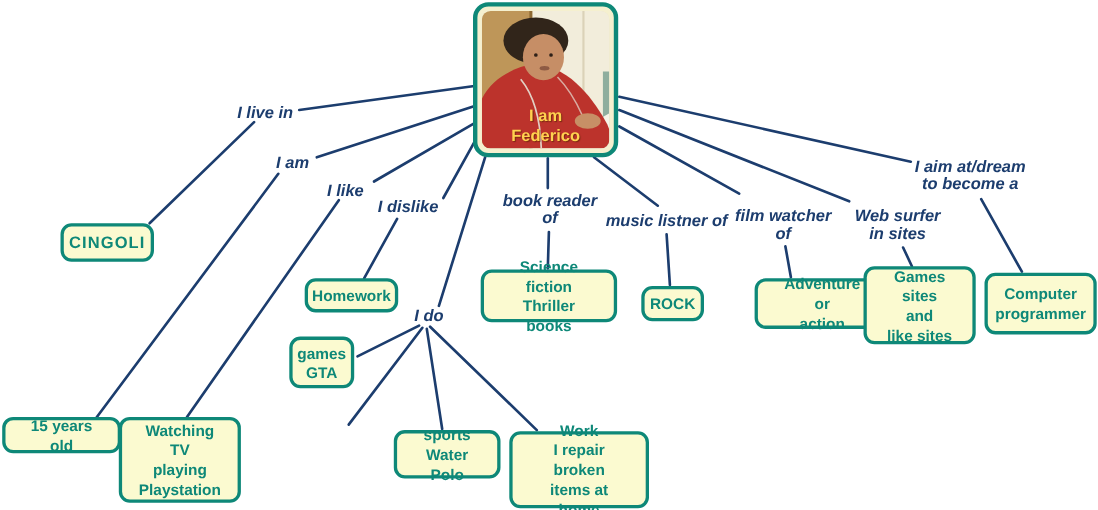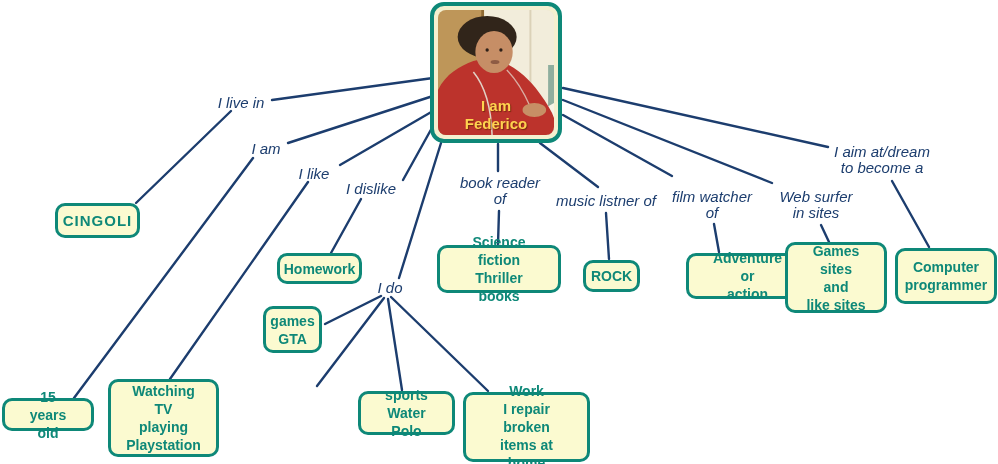--- a/index.html
+++ b/index.html
@@ -12,21 +12,21 @@
   }
   html,body{margin:0;padding:0;background:#fff;}
   #stage{
     position:relative;width:998px;height:464px;background:#fff;
     font-family:"Liberation Sans",sans-serif;overflow:hidden;
   }
   #edges{position:absolute;left:0;top:0;width:998px;height:464px;}
   #edges line{stroke:var(--line-color);stroke-width:2.4;stroke-linecap:round;}
   .elabel{
     position:absolute;transform:translate(-50%,-50%);
-    font-style:italic;font-size:15px;line-height:16px;font-weight:400;
+    font-style:italic;font-size:15px;line-height:16px;font-weight:700;
     color:var(--label-color);white-space:pre-line;text-align:center;
   }
   .node{
     position:absolute;box-sizing:border-box;
     border:3px solid var(--node-border);border-radius:10px;
     background:var(--node-fill);color:var(--node-text);
     font-weight:bold;font-size:14px;line-height:18px;
     display:flex;align-items:center;justify-content:center;
     text-align:center;white-space:pre-line;padding:2px 16px;
   }
@@ -88,21 +88,21 @@
 of</div>
   <div class="elabel" style="left:606px;top:201px">music listner of</div>
   <div class="elabel" style="left:712px;top:205px">film watcher
 of</div>
   <div class="elabel" style="left:816px;top:205px">Web surfer
 in sites</div>
   <div class="elabel" style="left:882px;top:160px">I aim at/dream
 to become a</div>
 
   <div class="node caps" style="left:55px;top:203px;width:85px;height:35px">CINGOLI</div>
-  <div class="node" style="left:2px;top:398px;width:92px;height:33px">15 years old</div>
+  <div class="node" style="left:2px;top:379px;width:108px;height:33px">15 years old</div>
   <div class="node" style="left:108px;top:379px;width:111px;height:78px">Watching TV
 playing
 Playstation</div>
   <div class="node" style="left:277px;top:253px;width:85px;height:31px">Homework</div>
   <div class="node" style="left:263px;top:306px;width:59px;height:47px">games
 GTA</div>
   <div class="node" style="left:358px;top:391px;width:97px;height:44px">sports
 Water Polo</div>
   <div class="node" style="left:463px;top:392px;width:127px;height:70px">Work
 I repair broken

